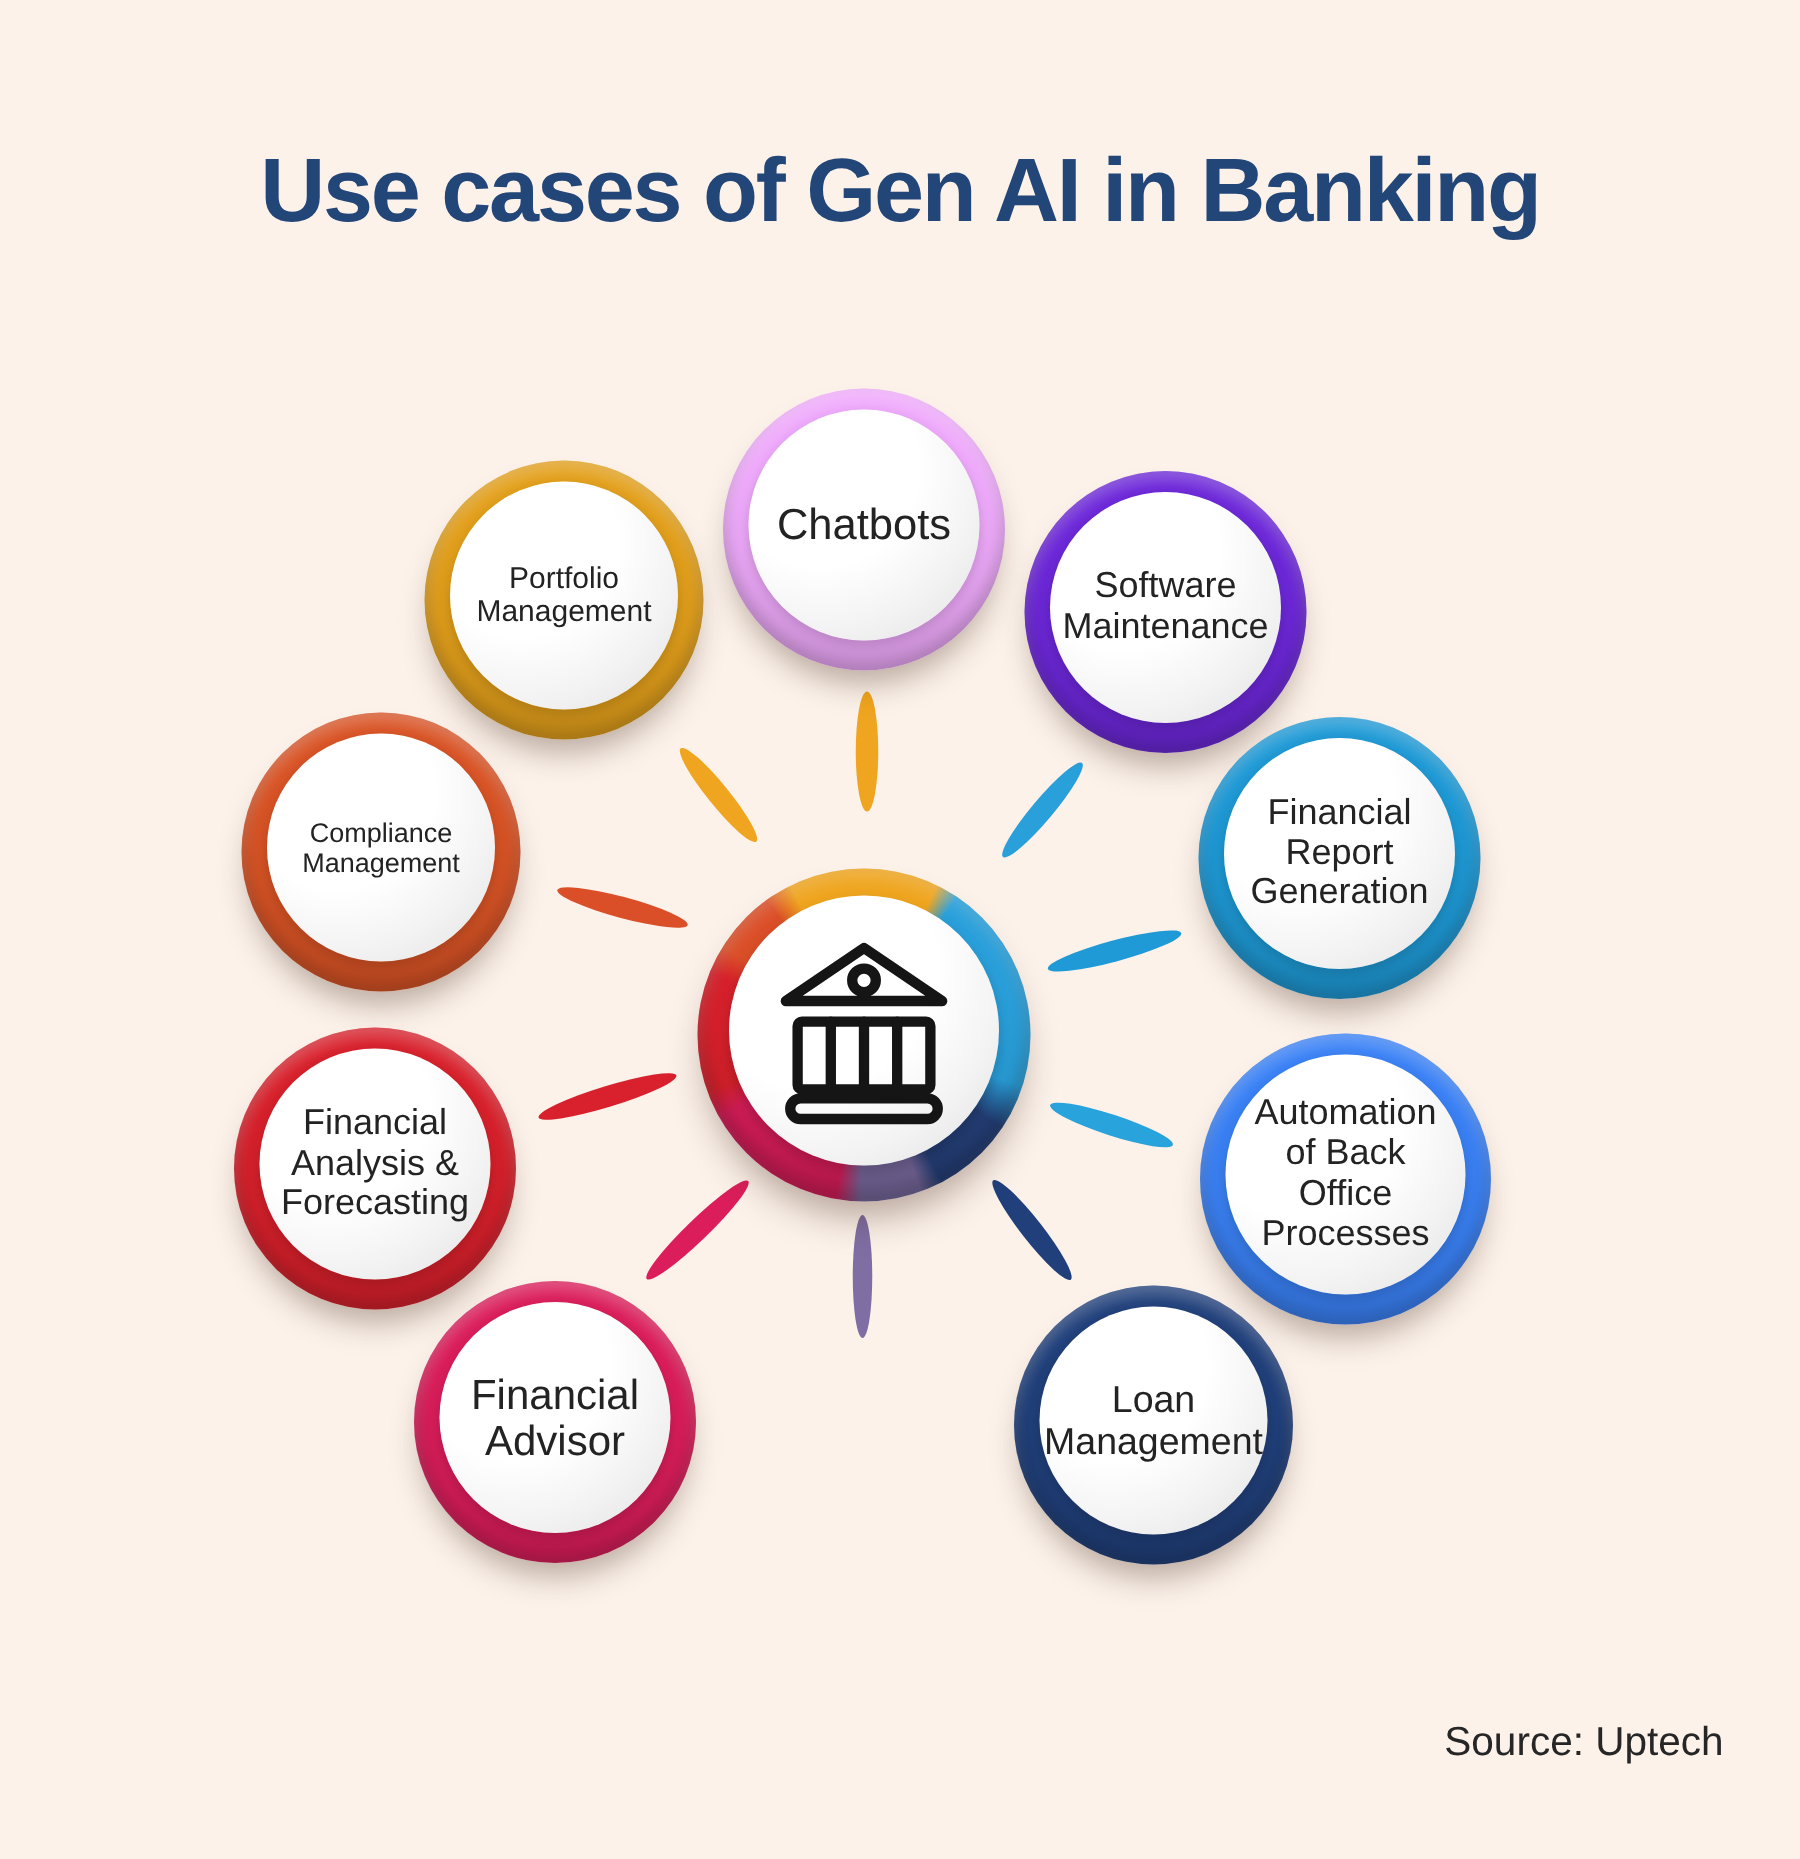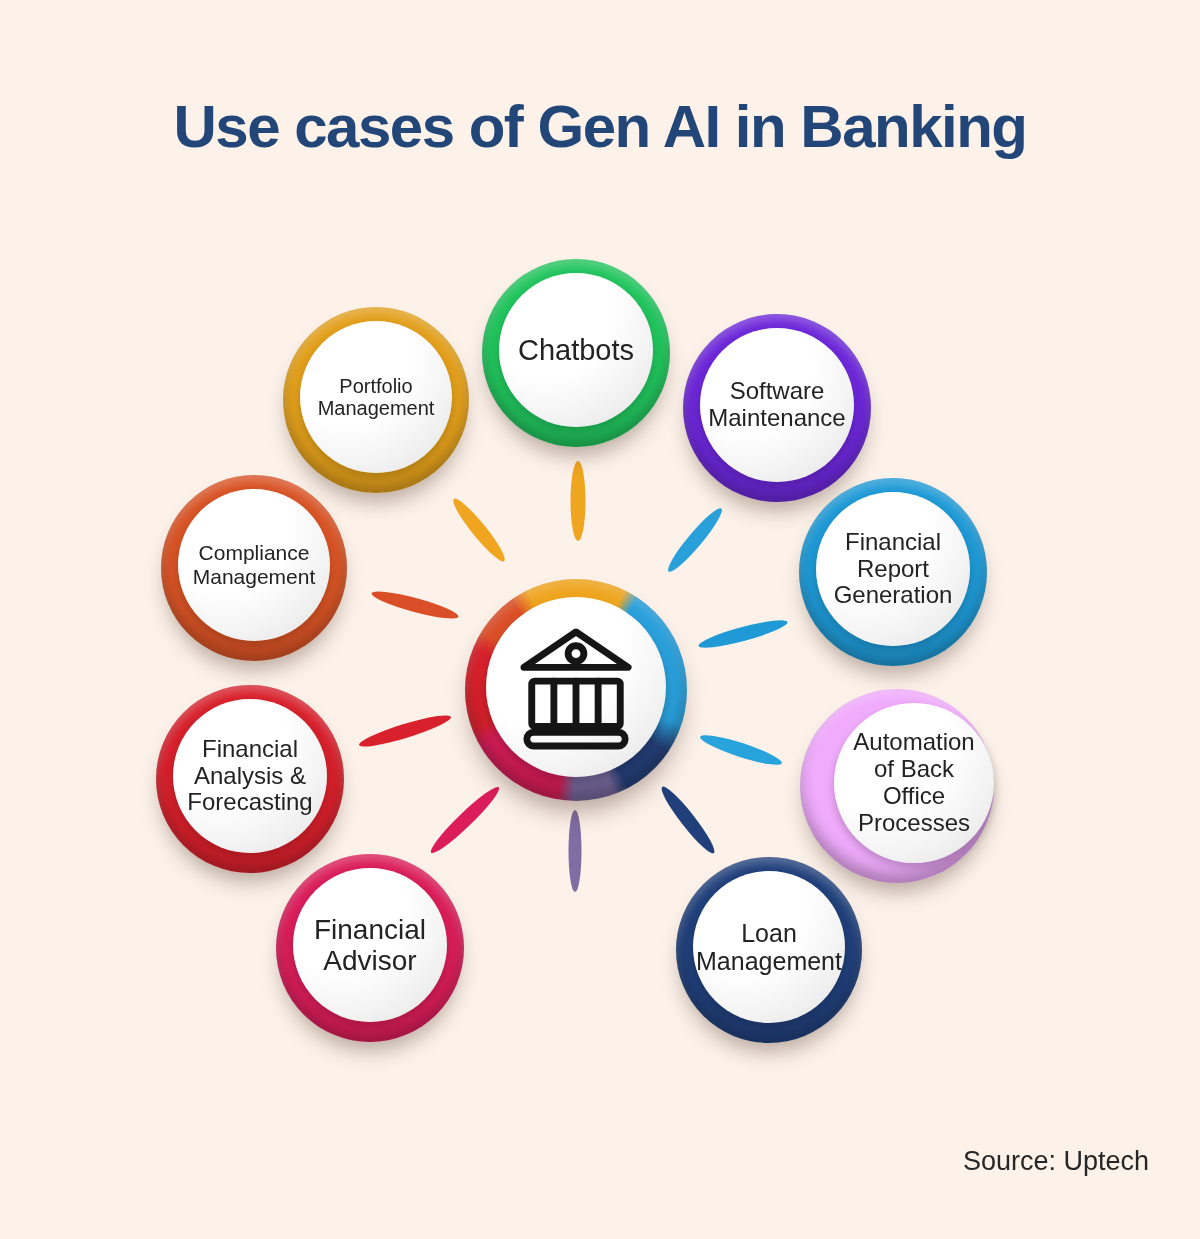--- a/index.html
+++ b/index.html
@@ -97,38 +97,38 @@
     <div class="spoke" style="left: 575px; top: 851px; width: 82px; height: 13px; background: rgb(127, 110, 163); transform: translate(-50%, -50%) rotate(90deg);"></div>
     <div class="node" style="left: 283px; top: 307px; width: 186px; height: 186px;">
     <div class="ring" style="background: rgb(227, 160, 28);">
       <div class="inner">
         <span class="label" style="font-size: 20px;">Portfolio
 Management</span>
       </div>
     </div>
   </div>
     <div class="node" style="left: 482px; top: 259px; width: 188px; height: 188px;">
-    <div class="ring" style="background: #22c55e;">
+    <div class="ring" style="background: #f0abfc;">
       <div class="inner">
         <span class="label" style="font-size: 29px;">Chatbots</span>
       </div>
     </div>
   </div>
     <div class="node" style="left: 683px; top: 314px; width: 188px; height: 188px;">
     <div class="ring" style="background: #6d28d9;">
       <div class="inner">
         <span class="label" style="font-size: 24px;">Software
 Maintenance</span>
       </div>
     </div>
   </div>
     <div class="node" style="left: 161px; top: 475px; width: 186px; height: 186px;">
     <div class="ring" style="background: rgb(217, 84, 38);">
       <div class="inner">
-        <span class="label" style="font-size: 21px;">Compliance
+        <span class="label" style="font-size: 18px;">Compliance
 Management</span>
       </div>
     </div>
   </div>
     <div class="node" style="left: 799px; top: 478px; width: 188px; height: 188px;">
     <div class="ring" style="background: rgb(31, 154, 214);">
       <div class="inner">
         <span class="label" style="font-size: 24px;">Financial
 Report
 Generation</span>
@@ -138,21 +138,21 @@
     <div class="node" style="left: 156px; top: 685px; width: 188px; height: 188px;">
     <div class="ring" style="background: rgb(216, 33, 44);">
       <div class="inner">
         <span class="label" style="font-size: 24px;">Financial
 Analysis &amp;
 Forecasting</span>
       </div>
     </div>
   </div>
     <div class="node" style="left: 800px; top: 689px; width: 194px; height: 194px;">
-    <div class="ring" style="background: #f0abfc; justify-content: flex-end;">
+    <div class="ring" style="background: #3b82f6;">
       <div class="inner">
         <span class="label" style="font-size: 24px;">Automation
 of Back
 Office
 Processes</span>
       </div>
     </div>
   </div>
     <div class="node" style="left: 276px; top: 854px; width: 188px; height: 188px;">
     <div class="ring" style="background: rgb(219, 30, 91);">

